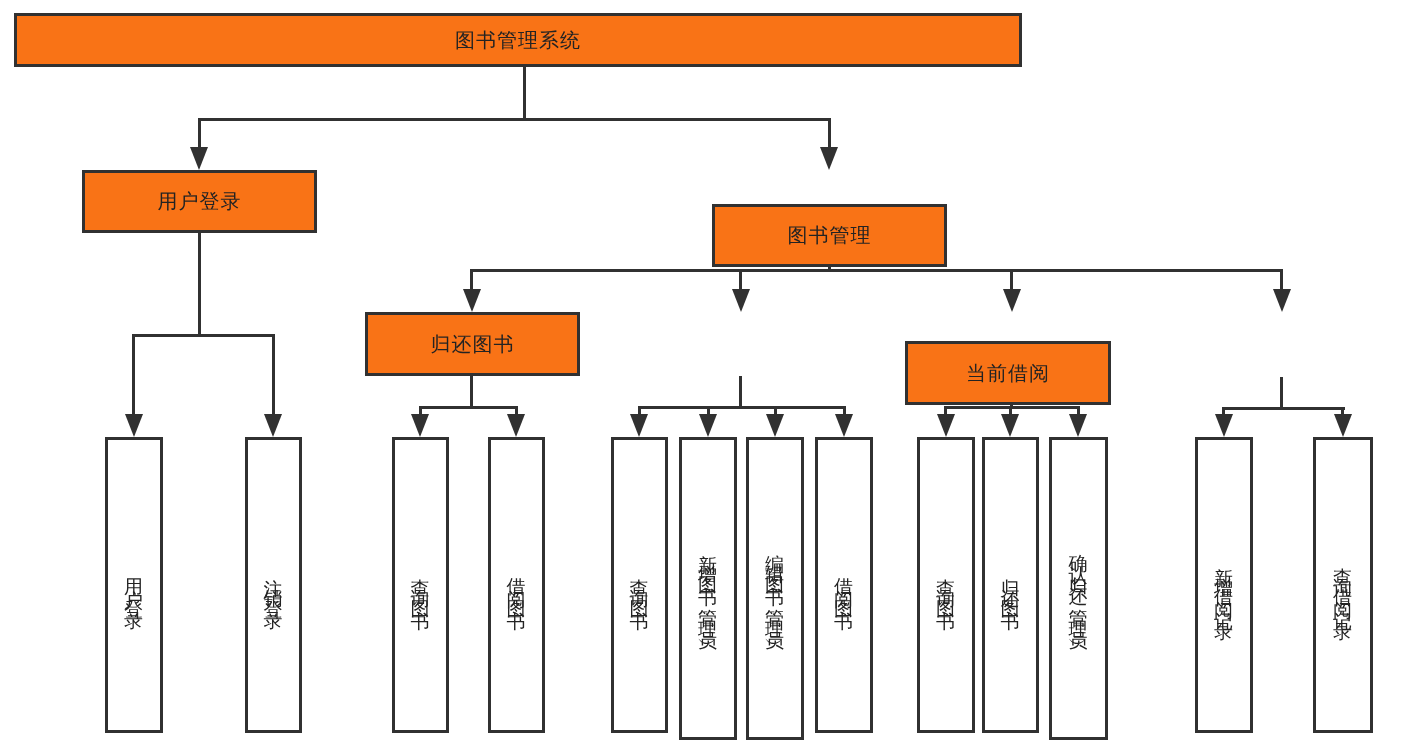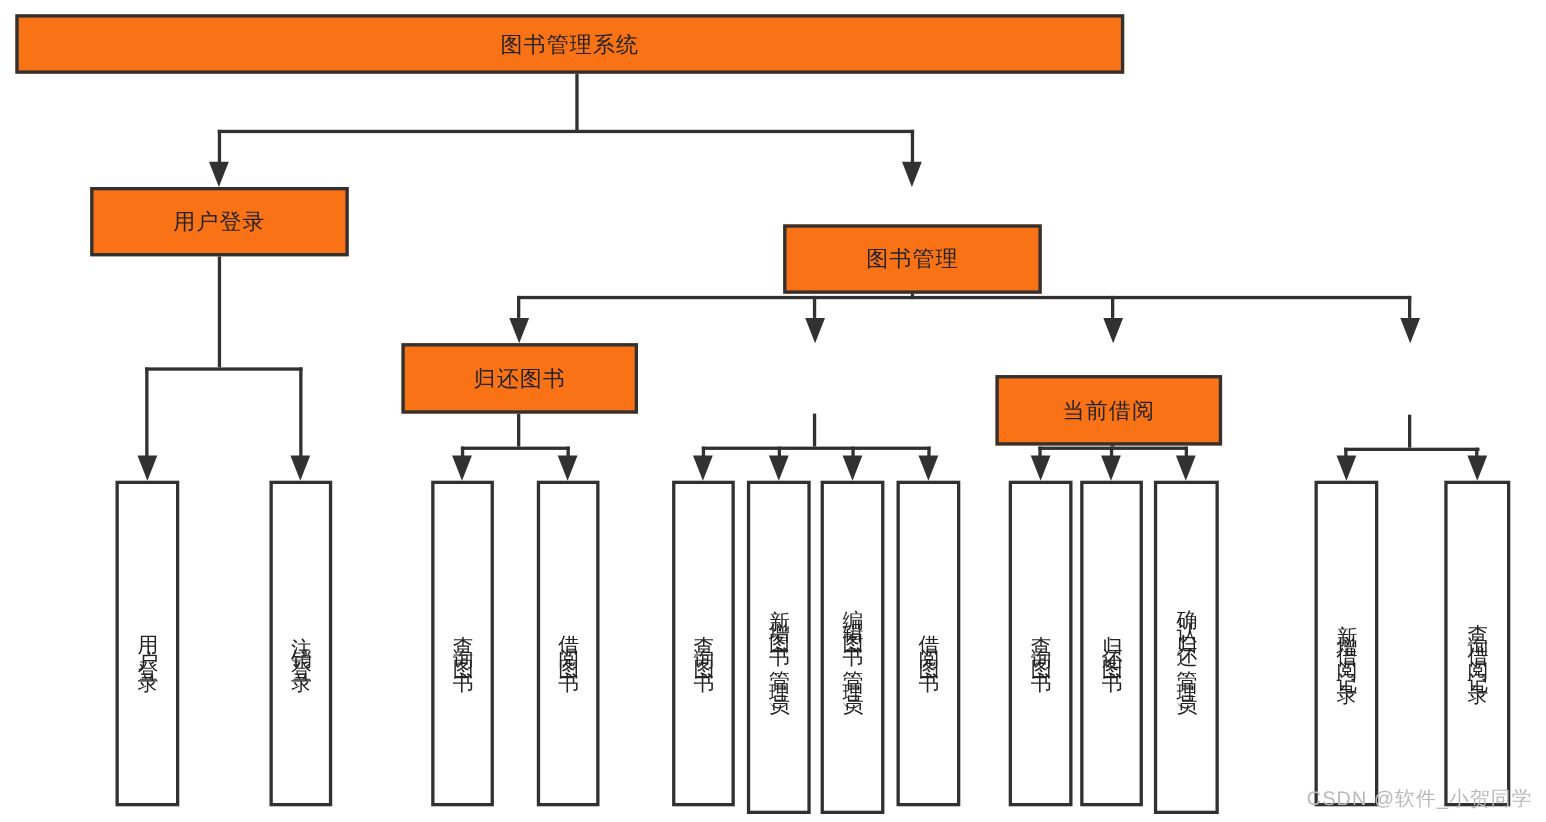--- a/index.html
+++ b/index.html
@@ -139,15 +139,14 @@
     <span class="vlabel">确认归还（管理员）</span>
   </div>
 
   <div class="vbox" style="left:1195px;top:437px;width:58px;height:296px;">
     <span class="vlabel">新增借阅记录</span>
   </div>
   <div class="vbox" style="left:1313px;top:437px;width:60px;height:296px;">
     <span class="vlabel">查询借阅记录</span>
   </div>
 
-  <div class="watermark">CSDN @软件_小贺同学</div>
 
 </div>
 
 </body></html>

